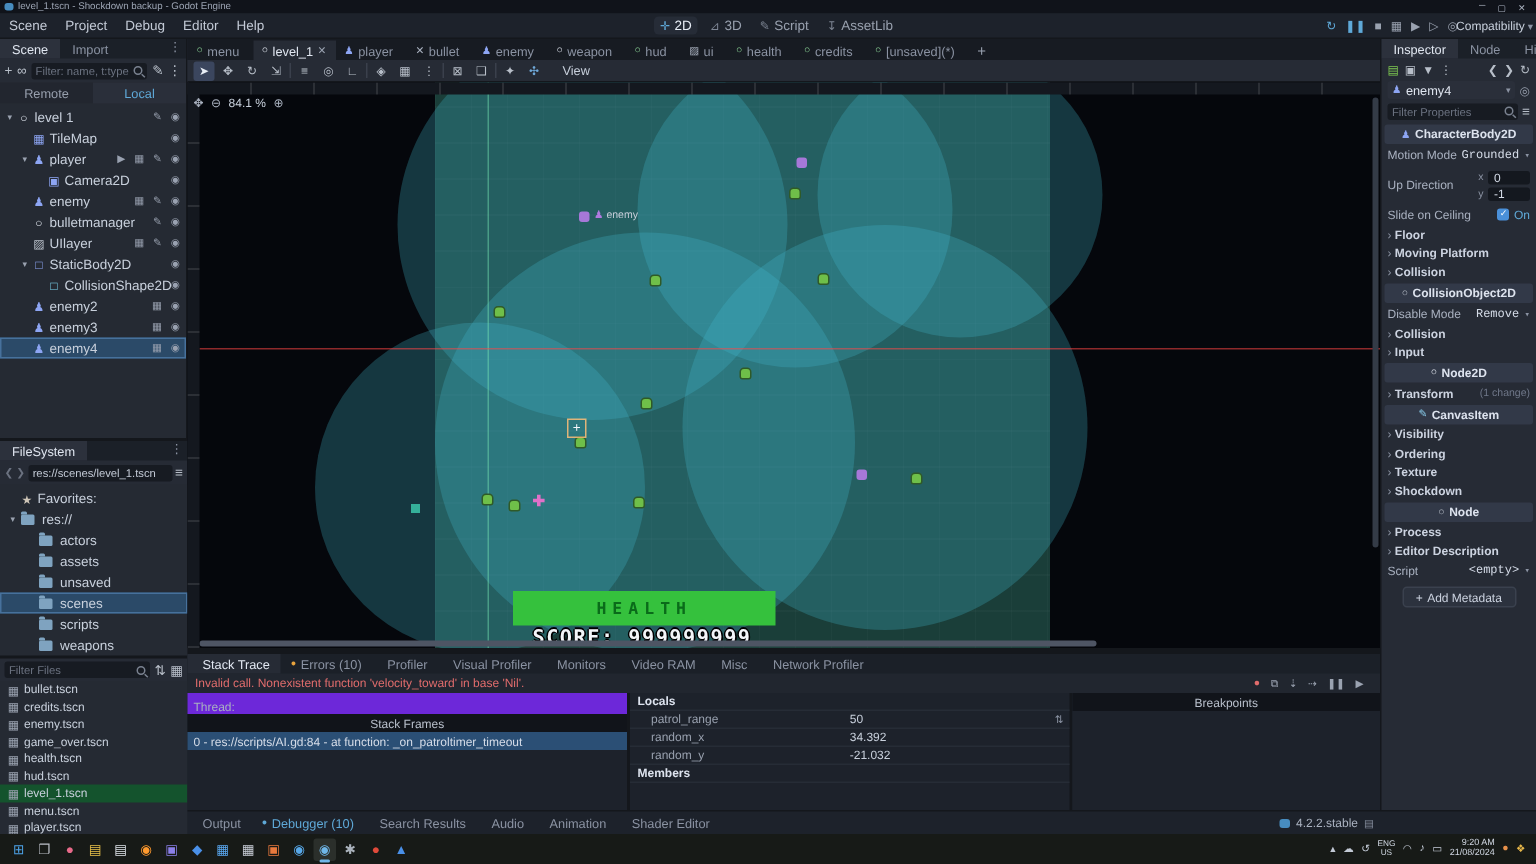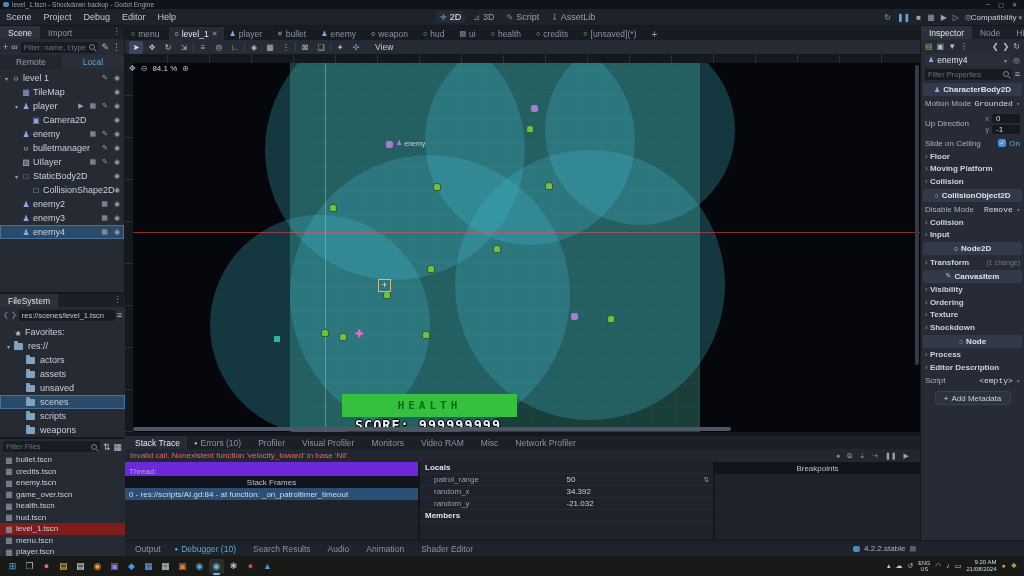--- a/index.html
+++ b/index.html
@@ -59,21 +59,21 @@
   .f-ic{width:10px;height:8px;flex:none;position:relative;text-align:center;}
   .f-ic.folder{width:9px;height:7px;background:#7fa3c0;border-radius:1px;margin:0 3px 0 1px;}
   .f-ic.folder::before{content:"";position:absolute;left:0;top:-2px;width:4px;height:2px;background:#7fa3c0;border-radius:1px 1px 0 0;}
   .f-ic.star::before{content:"★";color:#cfc6b8;font-size:8px;}
   .f-ic.scene::before{content:"▦";color:#9aa2b0;font-size:8px;}
 
   .files-dock{position:absolute;left:0;top:437px;width:125px;height:119px;border-top:2px solid #14171c;background:#262b35;}
   .filter-row{height:15px;display:flex;align-items:center;gap:3px;padding:0 3px;}
   .file-list{background:#252a33;height:104px;}
   .frow{height:11.5px;display:flex;align-items:center;padding:0 2px 0 4px;font-size:8px;color:#c8d0dc;}
-  .frow.selected{background:#7f1d1d;}
+  .frow.selected{background:#14532d;}
 
   
   .center{position:absolute;left:125px;top:26px;width:795px;height:530px;}
   .scene-tabs{height:14px;background:#171b22;display:flex;align-items:flex-end;}
   .stab{height:13px;display:flex;align-items:center;gap:3px;padding:0 6px;font-size:8.5px;color:#8b93a3;white-space:nowrap;}
   .stab.active{background:#262b35;color:#e2e8f2;}
   .st-ic{font-size:7px;}
   .st-close{font-size:7px;color:#9aa2b0;}
   .tab-add{padding:0 6px;color:#9aa2b0;font-size:10px;}
 

